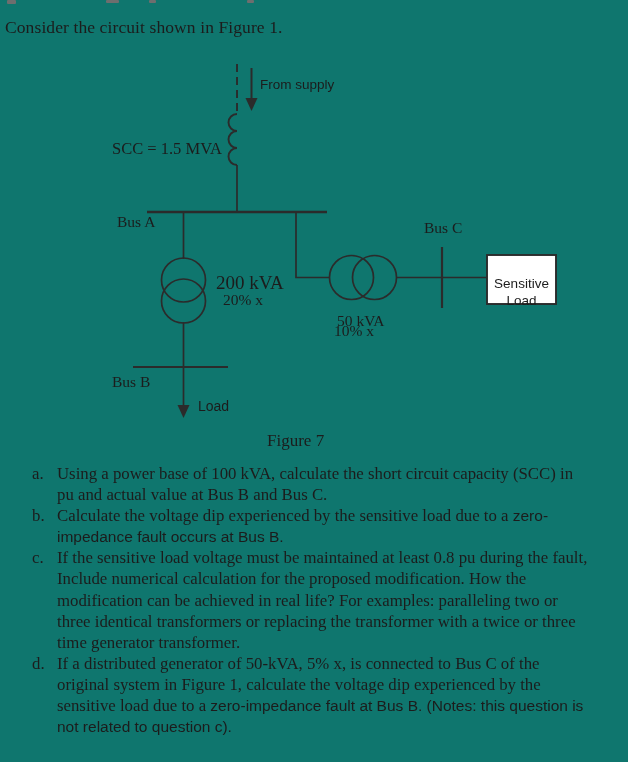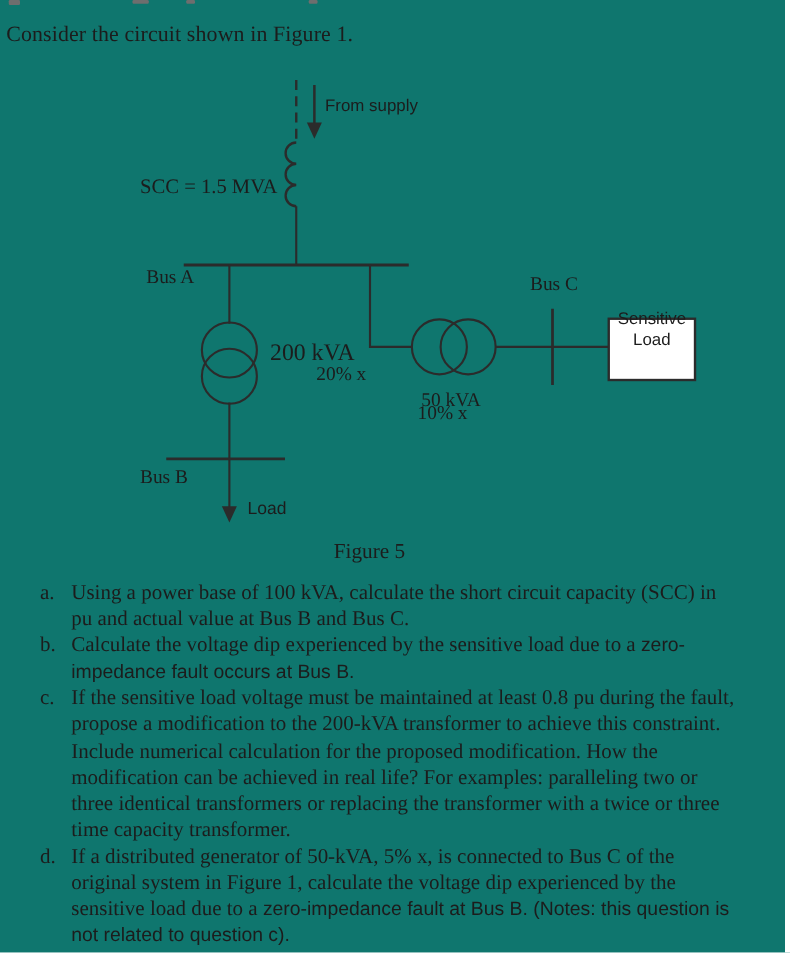--- a/index.html
+++ b/index.html
@@ -15,28 +15,28 @@
   .serif{font-family:"Liberation Serif", serif;}
   .sans{font-family:"Liberation Sans", sans-serif;}
   .frag{position:absolute;top:0;background:#6e6e6e;border-radius:1px;}
   #intro{left:5px;top:17px;font-size:17.5px;letter-spacing:0.1px;}
   #diagram-svg{position:absolute;left:0;top:0;}
   .dlabel{position:absolute;white-space:nowrap;}
   #scc-label{left:112px;top:139px;font-size:16.5px;}
   #from-supply-label{left:260px;top:77px;font-size:13.5px;}
   #bus-a-label{left:117px;top:213px;font-size:15.5px;}
   #t1-rating-label{left:216px;top:272px;font-size:19px;}
-  #t1-impedance-label{left:223px;top:291px;font-size:15.5px;margin-left:30px;}
+  #t1-impedance-label{left:223px;top:291px;font-size:15.5px;}
   #t2-rating-label{left:337px;top:312px;font-size:15.5px;}
   #t2-impedance-label{left:334px;top:322px;font-size:15.5px;}
   #bus-c-label{left:424px;top:219px;font-size:15.5px;}
   #bus-b-label{left:112px;top:373px;font-size:15.5px;}
   #load-label{left:198px;top:398px;font-size:14px;}
   #sensitive-load-box-text{
-    left:487px;top:238px;width:69px;height:49px;
+    left:487px;top:267px;width:69px;height:49px;
     display:flex;flex-direction:column;align-items:center;justify-content:center;
     font-size:13.5px;line-height:17px;text-align:center;
   }
   #figure-caption{left:267px;top:431px;font-size:17px;}
   #questions{
     position:absolute;left:32px;top:463px;width:596px;
     font-size:16.8px;line-height:21.1px;
   }
   .qline{position:relative;padding-left:25px;white-space:nowrap;height:21.1px;}
   .qmark{position:absolute;left:0;top:0;}
@@ -82,21 +82,21 @@
   <div id="t1-impedance-label" class="dlabel serif">20% x</div>
   <div id="t2-rating-label" class="dlabel serif">50 kVA</div>
   <div id="t2-impedance-label" class="dlabel serif">10% x</div>
   <div id="bus-c-label" class="dlabel serif">Bus C</div>
   <div id="bus-b-label" class="dlabel serif">Bus B</div>
   <div id="load-label" class="dlabel sans">Load</div>
   <div id="sensitive-load-box-text" class="dlabel sans">
     <span>Sensitive</span>
     <span>Load</span>
   </div>
-  <div id="figure-caption" class="dlabel serif">Figure 5</div>
+  <div id="figure-caption" class="dlabel serif">Figure 7</div>
 
   <div id="questions">
     <div class="qline">
       <span class="qmark serif">a.</span>
       <span class="serif">Using a power base of 100 kVA, calculate the short circuit capacity (SCC) in</span><span class="sans"></span>
     </div>
     <div class="qline">
       <span class="serif">pu and actual value at Bus B and Bus C.</span><span class="sans"></span>
     </div>
     <div class="qline">
@@ -104,33 +104,30 @@
       <span class="serif">Calculate the voltage dip experienced by the sensitive load due to a </span><span class="sans">zero-</span>
     </div>
     <div class="qline">
       <span class="serif"></span><span class="sans">impedance fault occurs at Bus B.</span>
     </div>
     <div class="qline">
       <span class="qmark serif">c.</span>
       <span class="serif">If the sensitive load voltage must be maintained at least 0.8 pu during the fault,</span><span class="sans"></span>
     </div>
     <div class="qline">
-      <span class="serif">propose a modification to the 200-kVA transformer to achieve this constraint.</span><span class="sans"></span>
-    </div>
-    <div class="qline">
       <span class="serif">Include numerical calculation for the proposed modification. How the</span><span class="sans"></span>
     </div>
     <div class="qline">
       <span class="serif">modification can be achieved in real life? For examples: paralleling two or</span><span class="sans"></span>
     </div>
     <div class="qline">
       <span class="serif">three identical transformers or replacing the transformer with a twice or three</span><span class="sans"></span>
     </div>
     <div class="qline">
-      <span class="serif">time capacity transformer.</span><span class="sans"></span>
+      <span class="serif">time generator transformer.</span><span class="sans"></span>
     </div>
     <div class="qline">
       <span class="qmark serif">d.</span>
       <span class="serif">If a distributed generator of 50-kVA, 5% x, is connected to Bus C of the</span><span class="sans"></span>
     </div>
     <div class="qline">
       <span class="serif">original system in Figure 1, calculate the voltage dip experienced by the</span><span class="sans"></span>
     </div>
     <div class="qline">
       <span class="serif">sensitive load due to a </span><span class="sans">zero-impedance fault at Bus B. (Notes: this question is</span>

